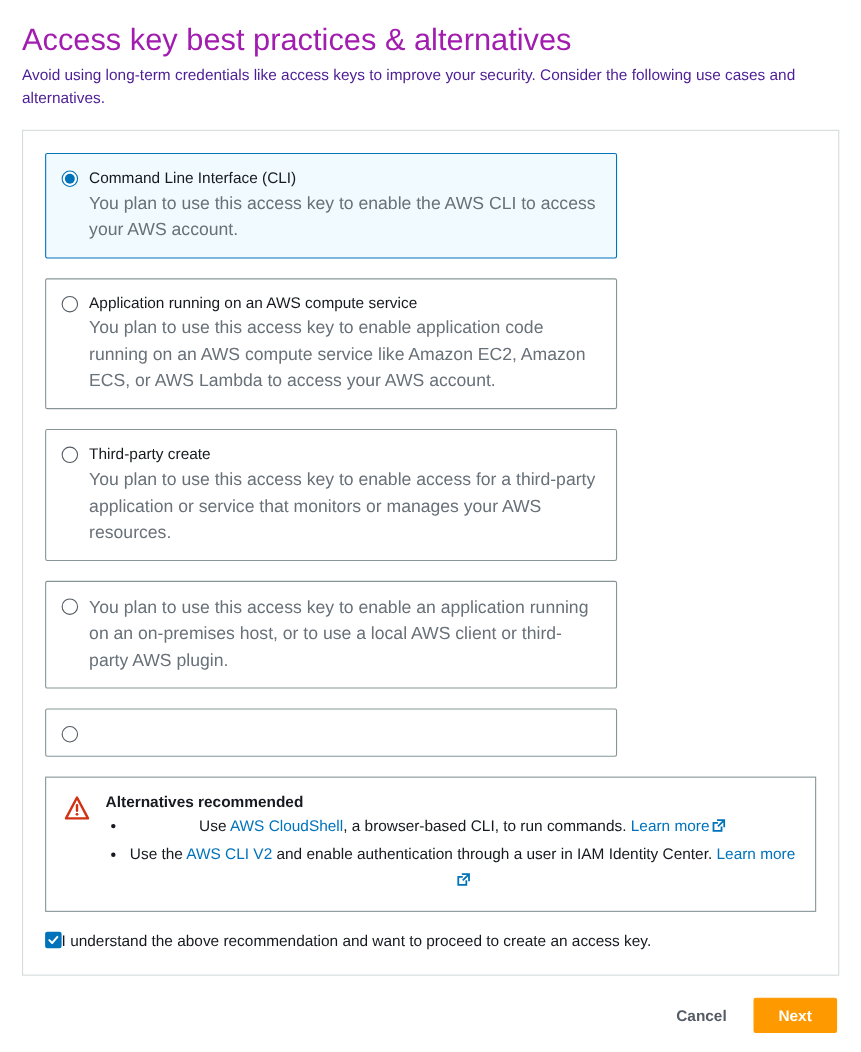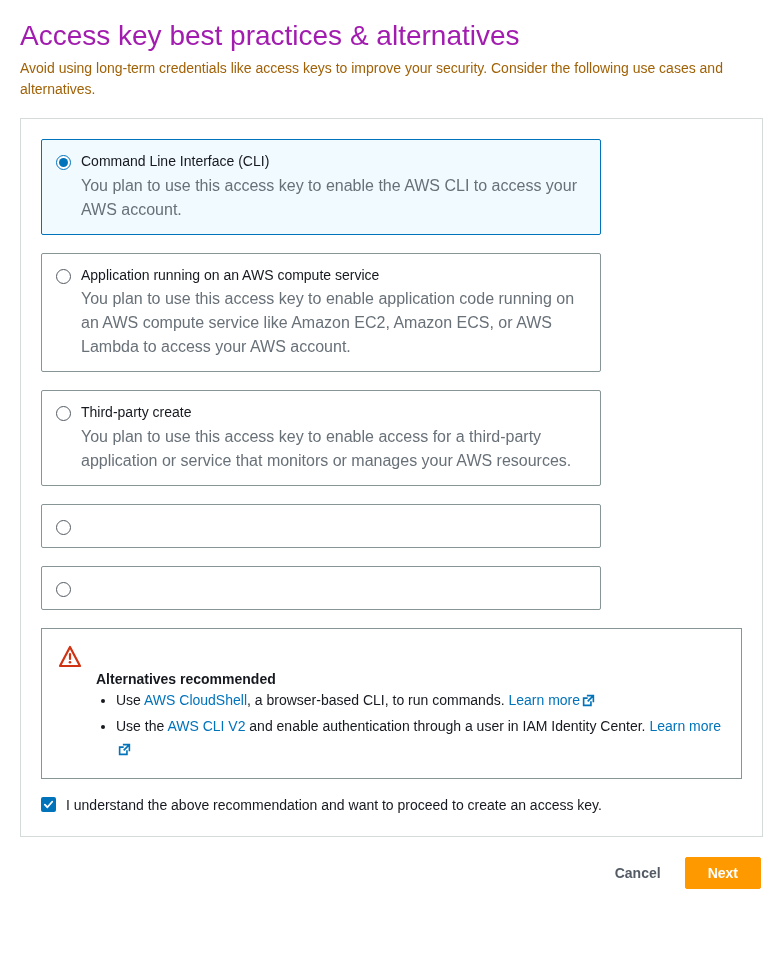--- a/index.html
+++ b/index.html
@@ -13,37 +13,37 @@
     width: 783px;
   }
   h1 {
     font-size: 28px;
     font-weight: 400;
     margin: 0 0 6px 0;
     color: #a21caf;
   }
   .subtitle {
     font-size: 14px;
-    color: #a16207;
+    color: #4c1d95;
     margin: 0 0 18px 0;
     line-height: 1.5;
   }
   .panel {
     border: 1px solid #d5dbdb;
     padding: 20px;
     background: #fff;
   }
   .option {
     border: 1px solid #879596;
     border-radius: 2px;
     padding: 12px 14px;
     margin-bottom: 18px;
     display: flex;
     align-items: flex-start;
-    width: 560px;
+    width: 520px;
     max-width: 100%;
     cursor: pointer;
   }
   .option.short { min-height: auto; }
   .option.selected {
     border: 1px solid #0073bb;
     background: #f1faff;
   }
   .radio {
     flex: 0 0 auto;
@@ -86,48 +86,48 @@
     border: 1px solid #879596;
     padding: 14px 16px;
     display: flex;
     gap: 14px;
     margin-bottom: 16px;
   }
   .alert-icon {
     flex: 0 0 auto;
     margin-top: 2px;
   }
-  .alert-body { flex: 1 1 auto; margin-top: 28px; }
+  .alert-body { flex: 1 1 auto; }
   .alert-title {
     font-weight: 700;
     font-size: 14px;
     margin-bottom: 2px;
   }
   .alert ul {
     margin: 2px 0 0 0;
     padding-left: 20px;
+    text-align: center;
   }
   .alert li {
     font-size: 14px;
     line-height: 1.7;
     color: #16191f;
   }
   .link {
     color: #0073bb;
     cursor: pointer;
   }
   .ext-icon {
     display: inline-block;
     vertical-align: -2px;
     margin-left: 2px;
   }
   .confirm {
     display: flex;
     align-items: flex-start;
-    gap: 10px;
     font-size: 14px;
     line-height: 1.5;
   }
   .checkbox {
     flex: 0 0 auto;
     width: 15px;
     height: 15px;
     background: #0073bb;
     border-radius: 2px;
     margin-top: 2px;
@@ -193,20 +193,21 @@
     <div class="radio"></div>
     <div class="opt-text">
       <div class="opt-title">Third-party create</div>
       <div class="opt-desc">You plan to use this access key to enable access for a third-party application or service that monitors or manages your AWS resources.</div>
     </div>
   </div>
 
   <div class="option">
     <div class="radio"></div>
     <div class="opt-text">
+      <div class="opt-desc">You plan to use this access key to enable an application running on an on-premises host, or to use a local AWS client or third-party AWS plugin.</div>
     </div>
   </div>
 
   <div class="option short">
     <div class="radio"></div>
   </div>
 
   <div class="alert">
     <div class="alert-icon">
       <svg width="24" height="24" viewBox="0 0 24 24">

